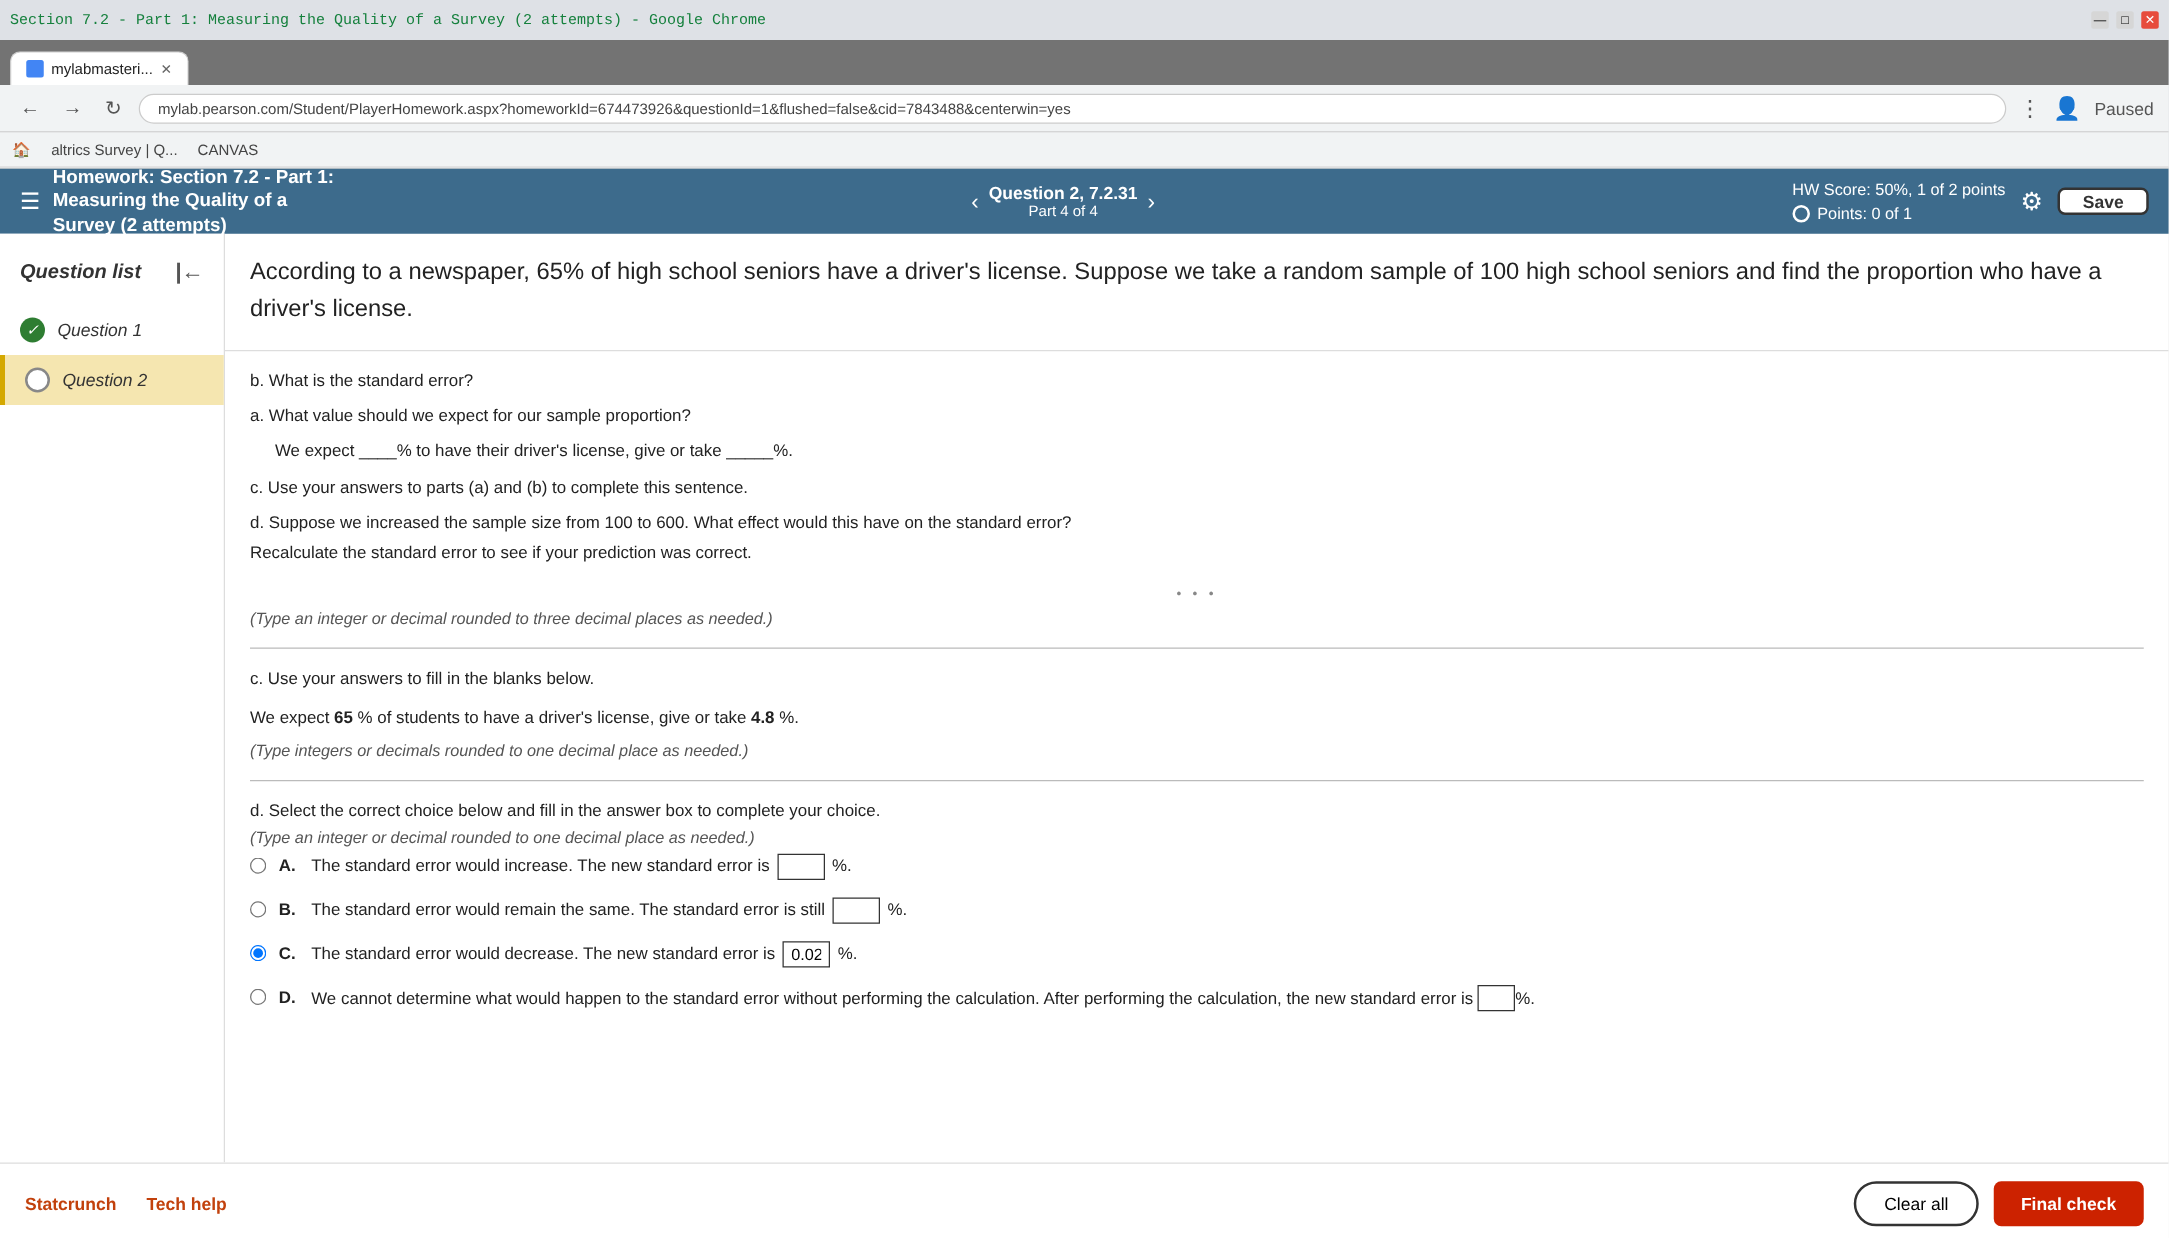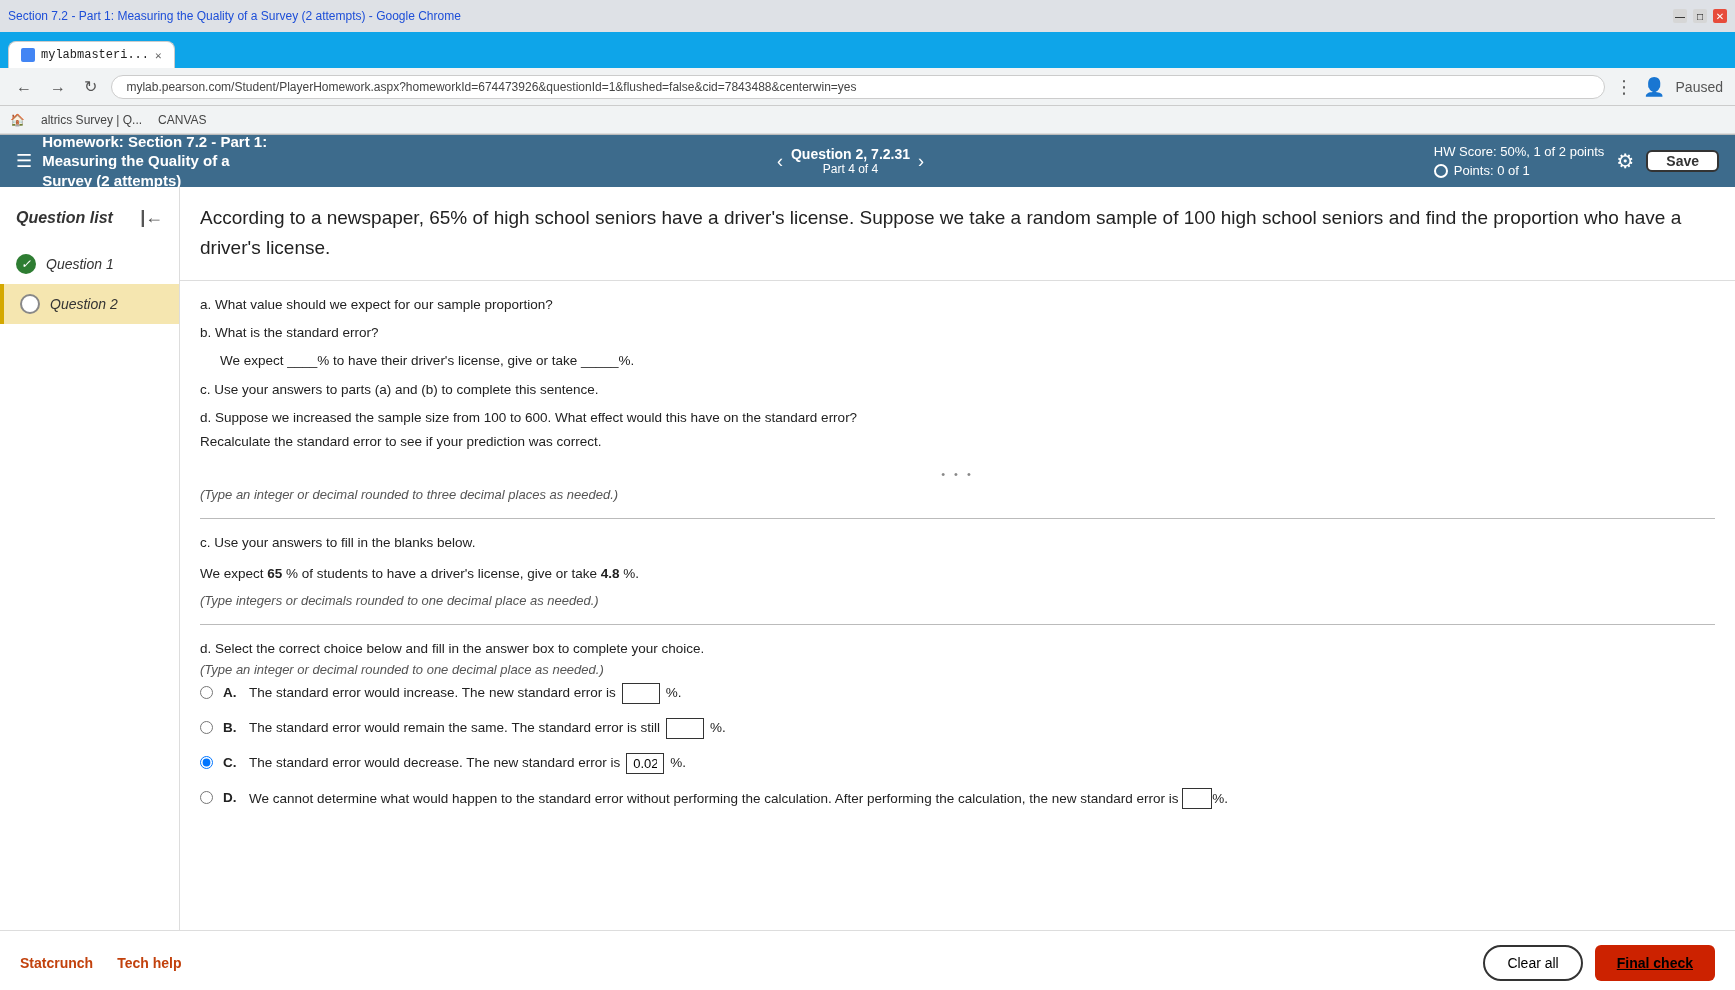--- a/index.html
+++ b/index.html
@@ -25,26 +25,25 @@
       width: 14px; height: 14px; border-radius: 2px;
       border: none; cursor: pointer;
       display: flex; align-items: center; justify-content: center;
       font-size: 10px;
     }
     .win-minimize { background: #d6d6d6; }
     .win-maximize { background: #d6d6d6; }
     .win-close { background: #e74c3c; color: white; }
 
     .browser-tabs {
-      background: #0ea5e9;
+      background: #737373;
       display: flex;
       align-items: flex-end;
       padding: 0 8px;
       height: 36px;
-      font-family: Liberation Mono, monospace;
     }
     .browser-tab {
       background: white;
       border-radius: 8px 8px 0 0;
       padding: 6px 12px;
       font-size: 12px;
       display: flex; align-items: center; gap: 6px;
       max-width: 320px;
       border: 1px solid #ccc;
       border-bottom: none;
@@ -303,36 +302,35 @@
       background: white;
       border: 2px solid #333;
       border-radius: 24px;
       padding: 8px 22px;
       font-size: 14px;
       cursor: pointer;
       font-weight: 500;
     }
     .final-check-btn {
       background: #cc2200;
-      color: #000000;
+      color: #ffffff;
       border: none;
       border-radius: 6px;
       padding: 10px 22px;
       font-size: 14px;
       cursor: pointer;
       font-weight: bold;
-      text-decoration: underline;
     }
   </style>
 </head>
 <body>
 
 <div class="browser-chrome">
   <div class="browser-titlebar">
-    <div style="font-size:12px; color:#1d4ed8;">Section 7.2 - Part 1: Measuring the Quality of a Survey (2 attempts) - Google Chrome</div>
+    <div style="font-size:12px; color:#15803d;font-family:Liberation Mono, monospace;">Section 7.2 - Part 1: Measuring the Quality of a Survey (2 attempts) - Google Chrome</div>
     <div class="browser-titlebar-controls">
       <button class="win-btn win-minimize">—</button>
       <button class="win-btn win-maximize">□</button>
       <button class="win-btn win-close">✕</button>
     </div>
   </div>
 
   <div class="browser-tabs">
     <div class="browser-tab">
       <span class="tab-favicon"></span>
@@ -412,22 +410,22 @@
       </div>
     </div>
 
     <div class="content-area">
 
       <div class="question-text-header">
         <span>According to a newspaper, 65% of high school seniors have a driver's license. Suppose we take a random sample of 100 high school seniors and find the proportion who have a driver's license.</span>
       </div>
 
       <div class="parts-list">
+        <p>b. What is the standard error?</p>
         <p>a. What value should we expect for our sample proportion?</p>
-        <p>b. What is the standard error?</p>
         <p style="padding-left:20px;">We expect ____% to have their driver's license, give or take _____%.</p>
         <p>c. Use your answers to parts (a) and (b) to complete this sentence.</p>
         <p>d. Suppose we increased the sample size from 100 to 600. What effect would this have on the standard error?<br>Recalculate the standard error to see if your prediction was correct.</p>
       </div>
 
       <div style="text-align:center; padding: 6px 0;">
         <span style="font-size:11px; color:#888; letter-spacing:3px;">• • •</span>
       </div>
 
       <div class="scrollable-content">

